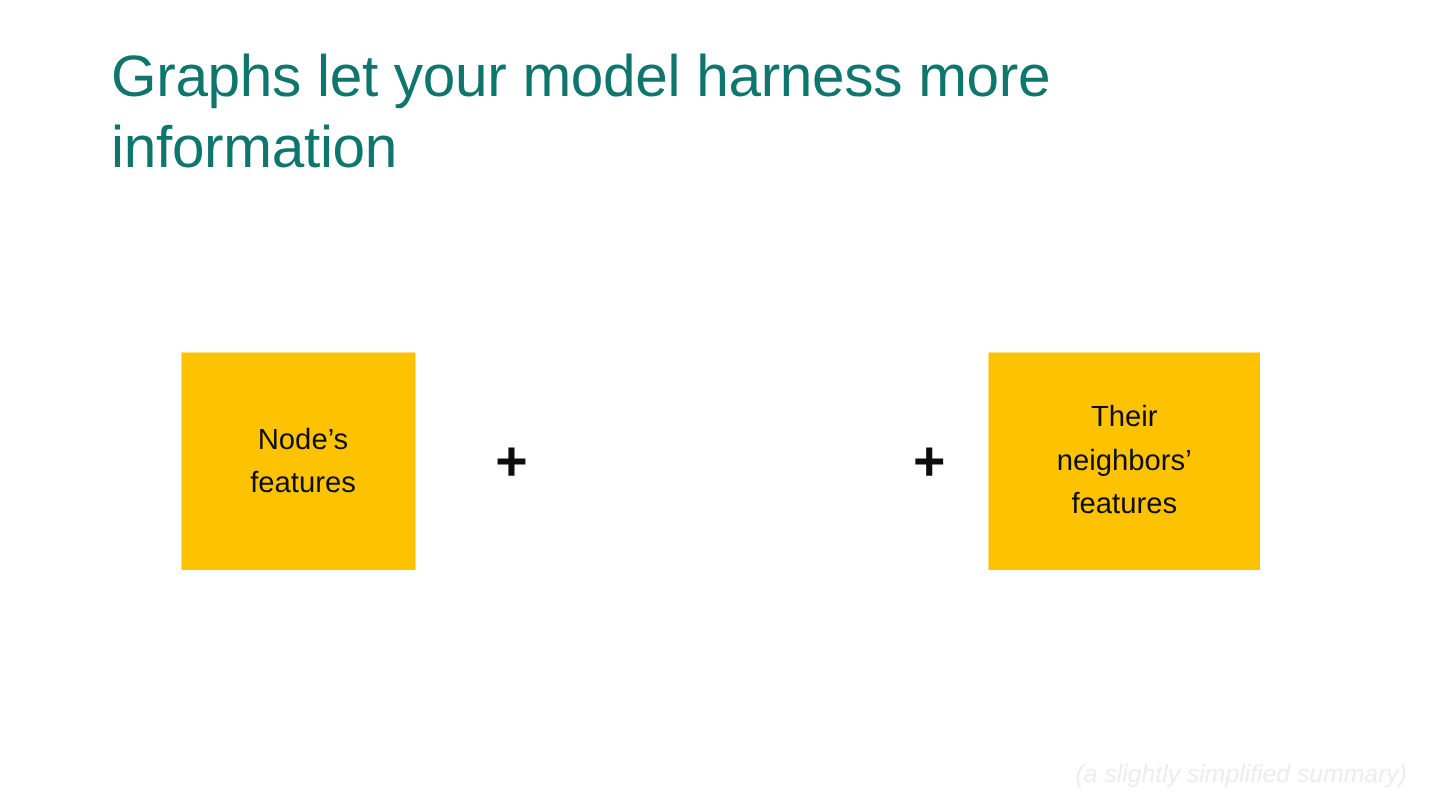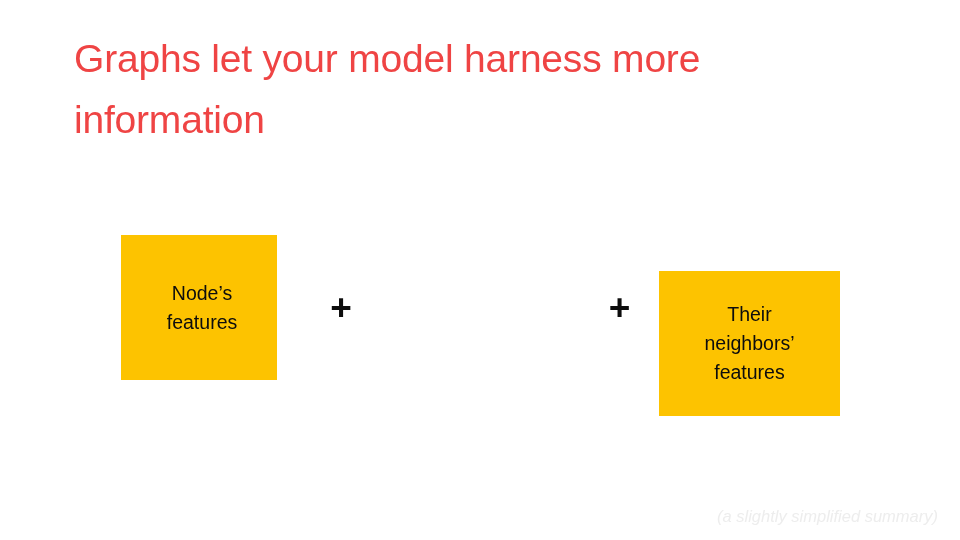--- a/index.html
+++ b/index.html
@@ -20,23 +20,23 @@
     background: #ffffff;
   }
 
   
   .slide-title {
     position: absolute;
     left: 74px;
     top: 28px;
     width: 810px;
     font-size: 39px;
-    line-height: 61px;
+    line-height: 47px;
     font-weight: 400;
-    color: #ef4444;
+    color: #0f766e;
     letter-spacing: -0.2px;
     white-space: pre-wrap;
   }
 
   
   .formula-row {
     position: absolute;
     left: 0;
     top: 235px;
     width: 960px;
@@ -58,21 +58,21 @@
     font-size: 19.5px;
     line-height: 29px;
     color: #0d0d0d;
     text-align: center;
     font-weight: 400;
     white-space: pre-line;
   }
 
   #box-node     { left: 121px; width: 156px; padding-left: 12px; }
   #box-hood     { left: 379px; width: 201px; }
-  #box-neighbor { left: 659px; width: 181px; margin-top: 36px; }
+  #box-neighbor { left: 659px; width: 181px; }
 
   .plus-sign {
     position: absolute;
     top: 0;
     height: 145px;
     display: flex;
     align-items: center;
     justify-content: center;
     font-size: 37px;
     line-height: 37px;

